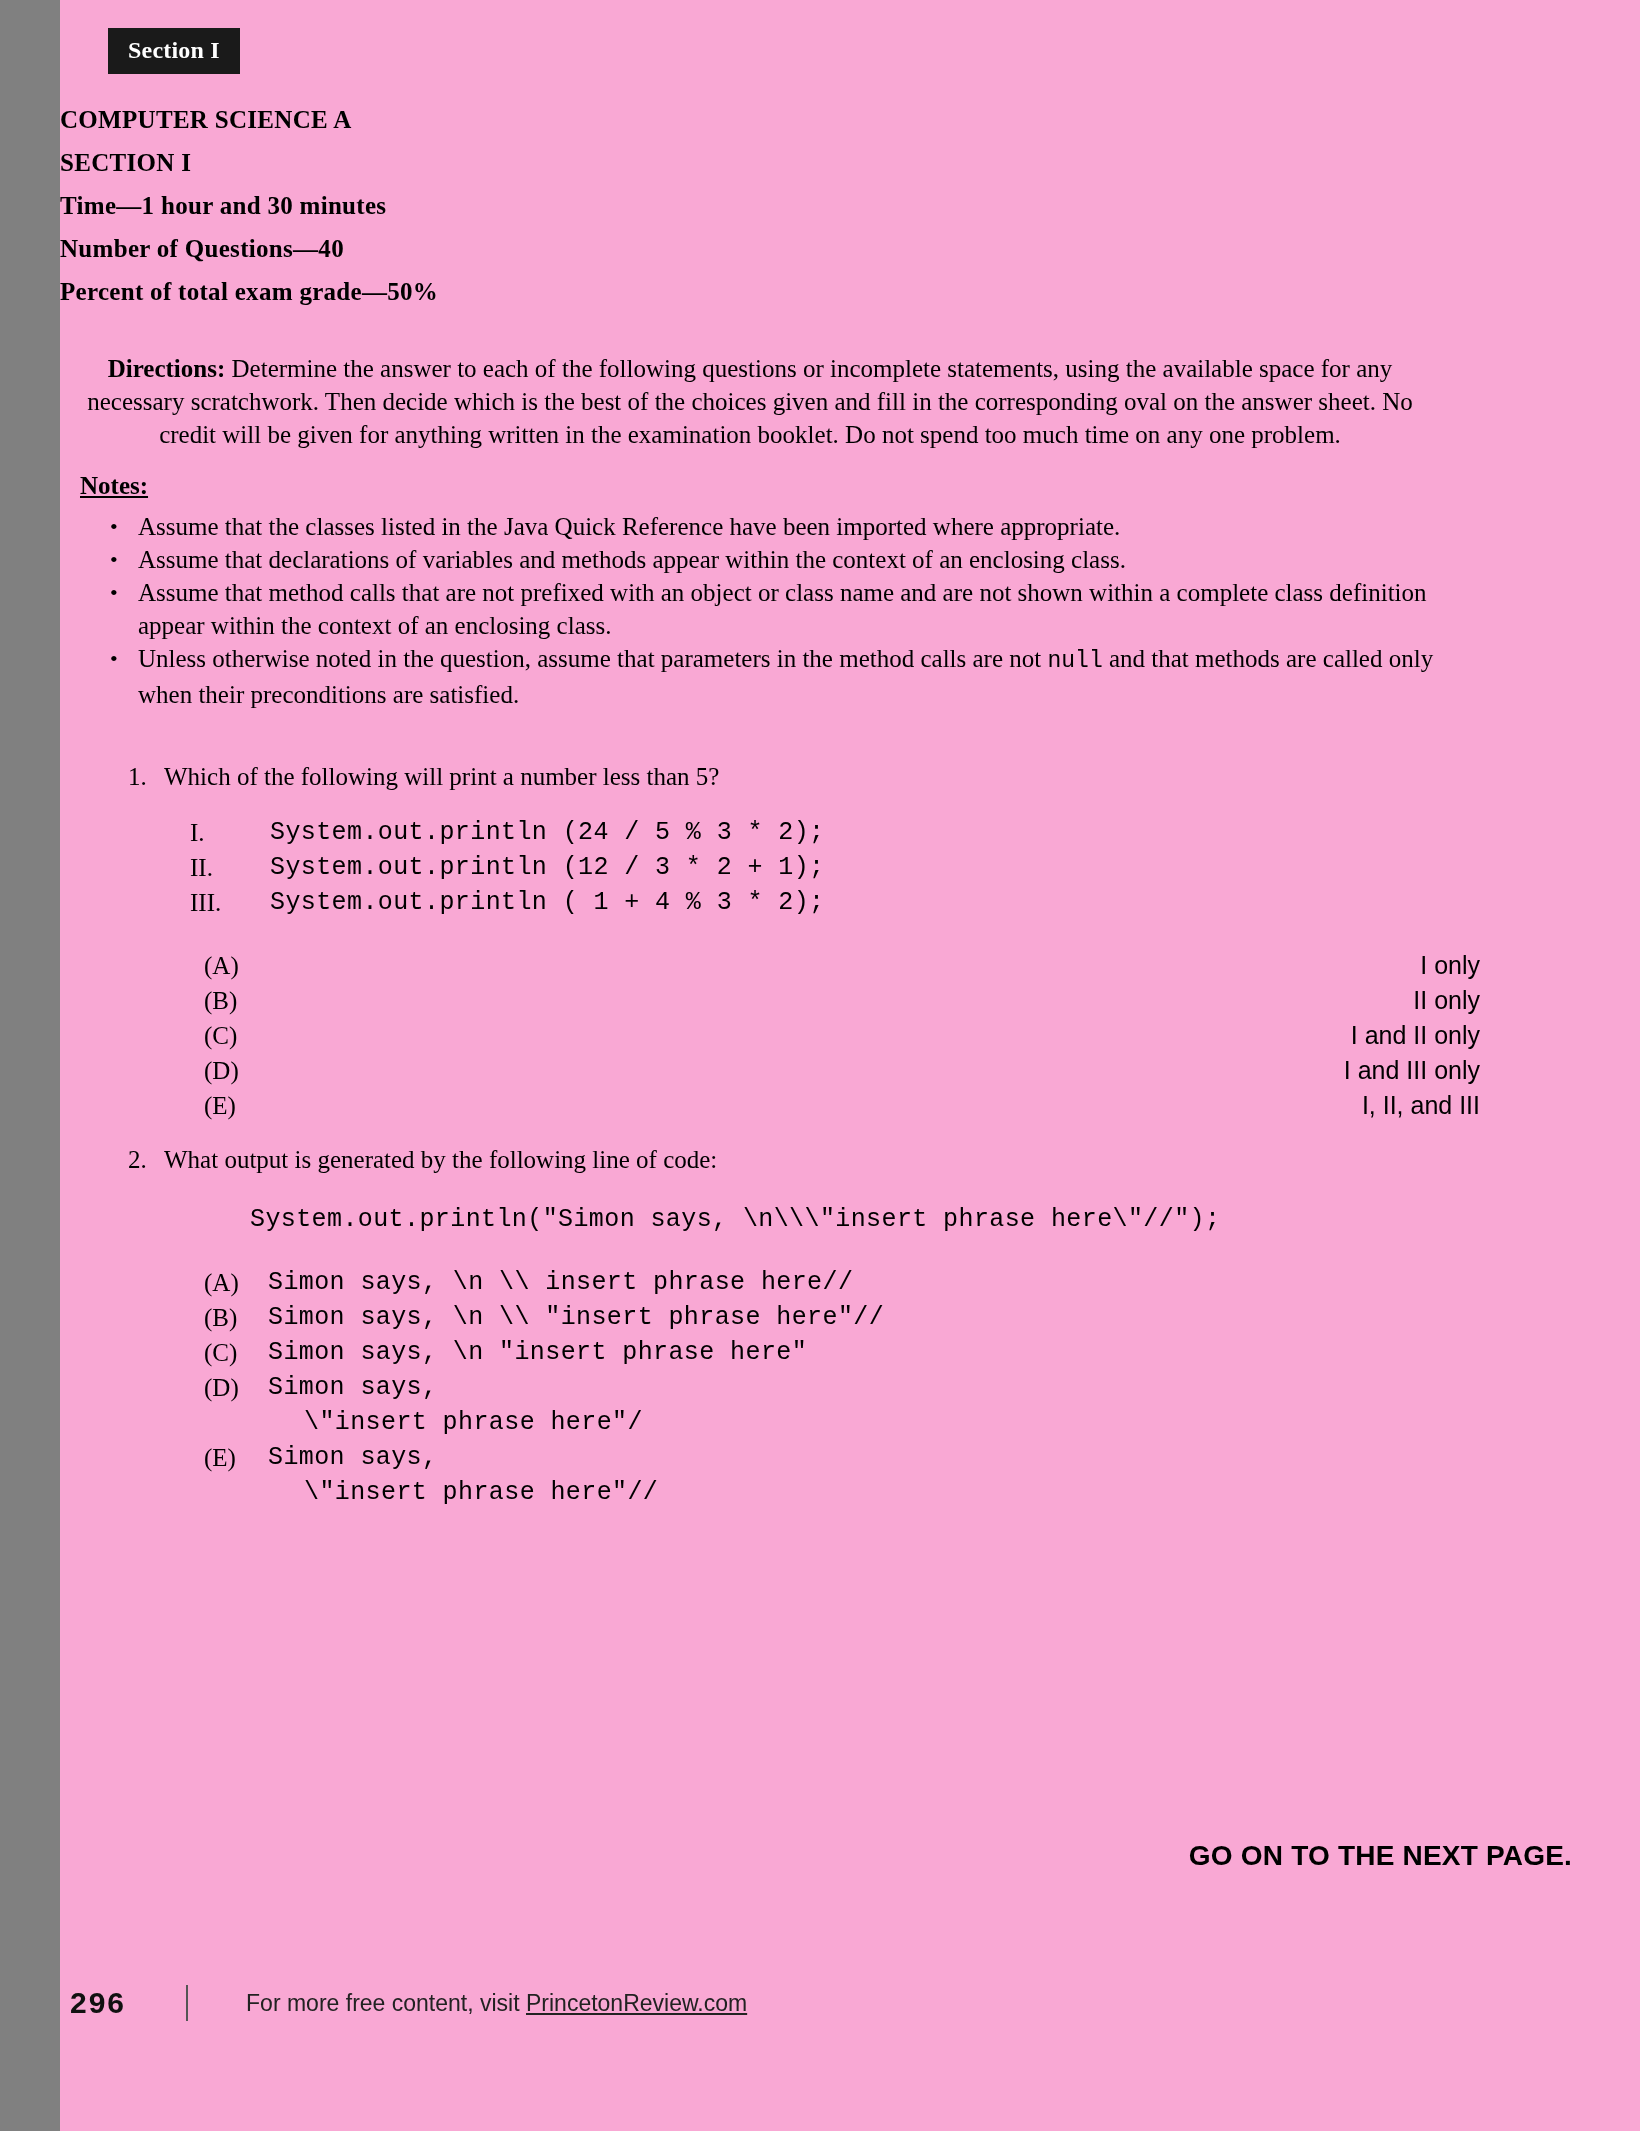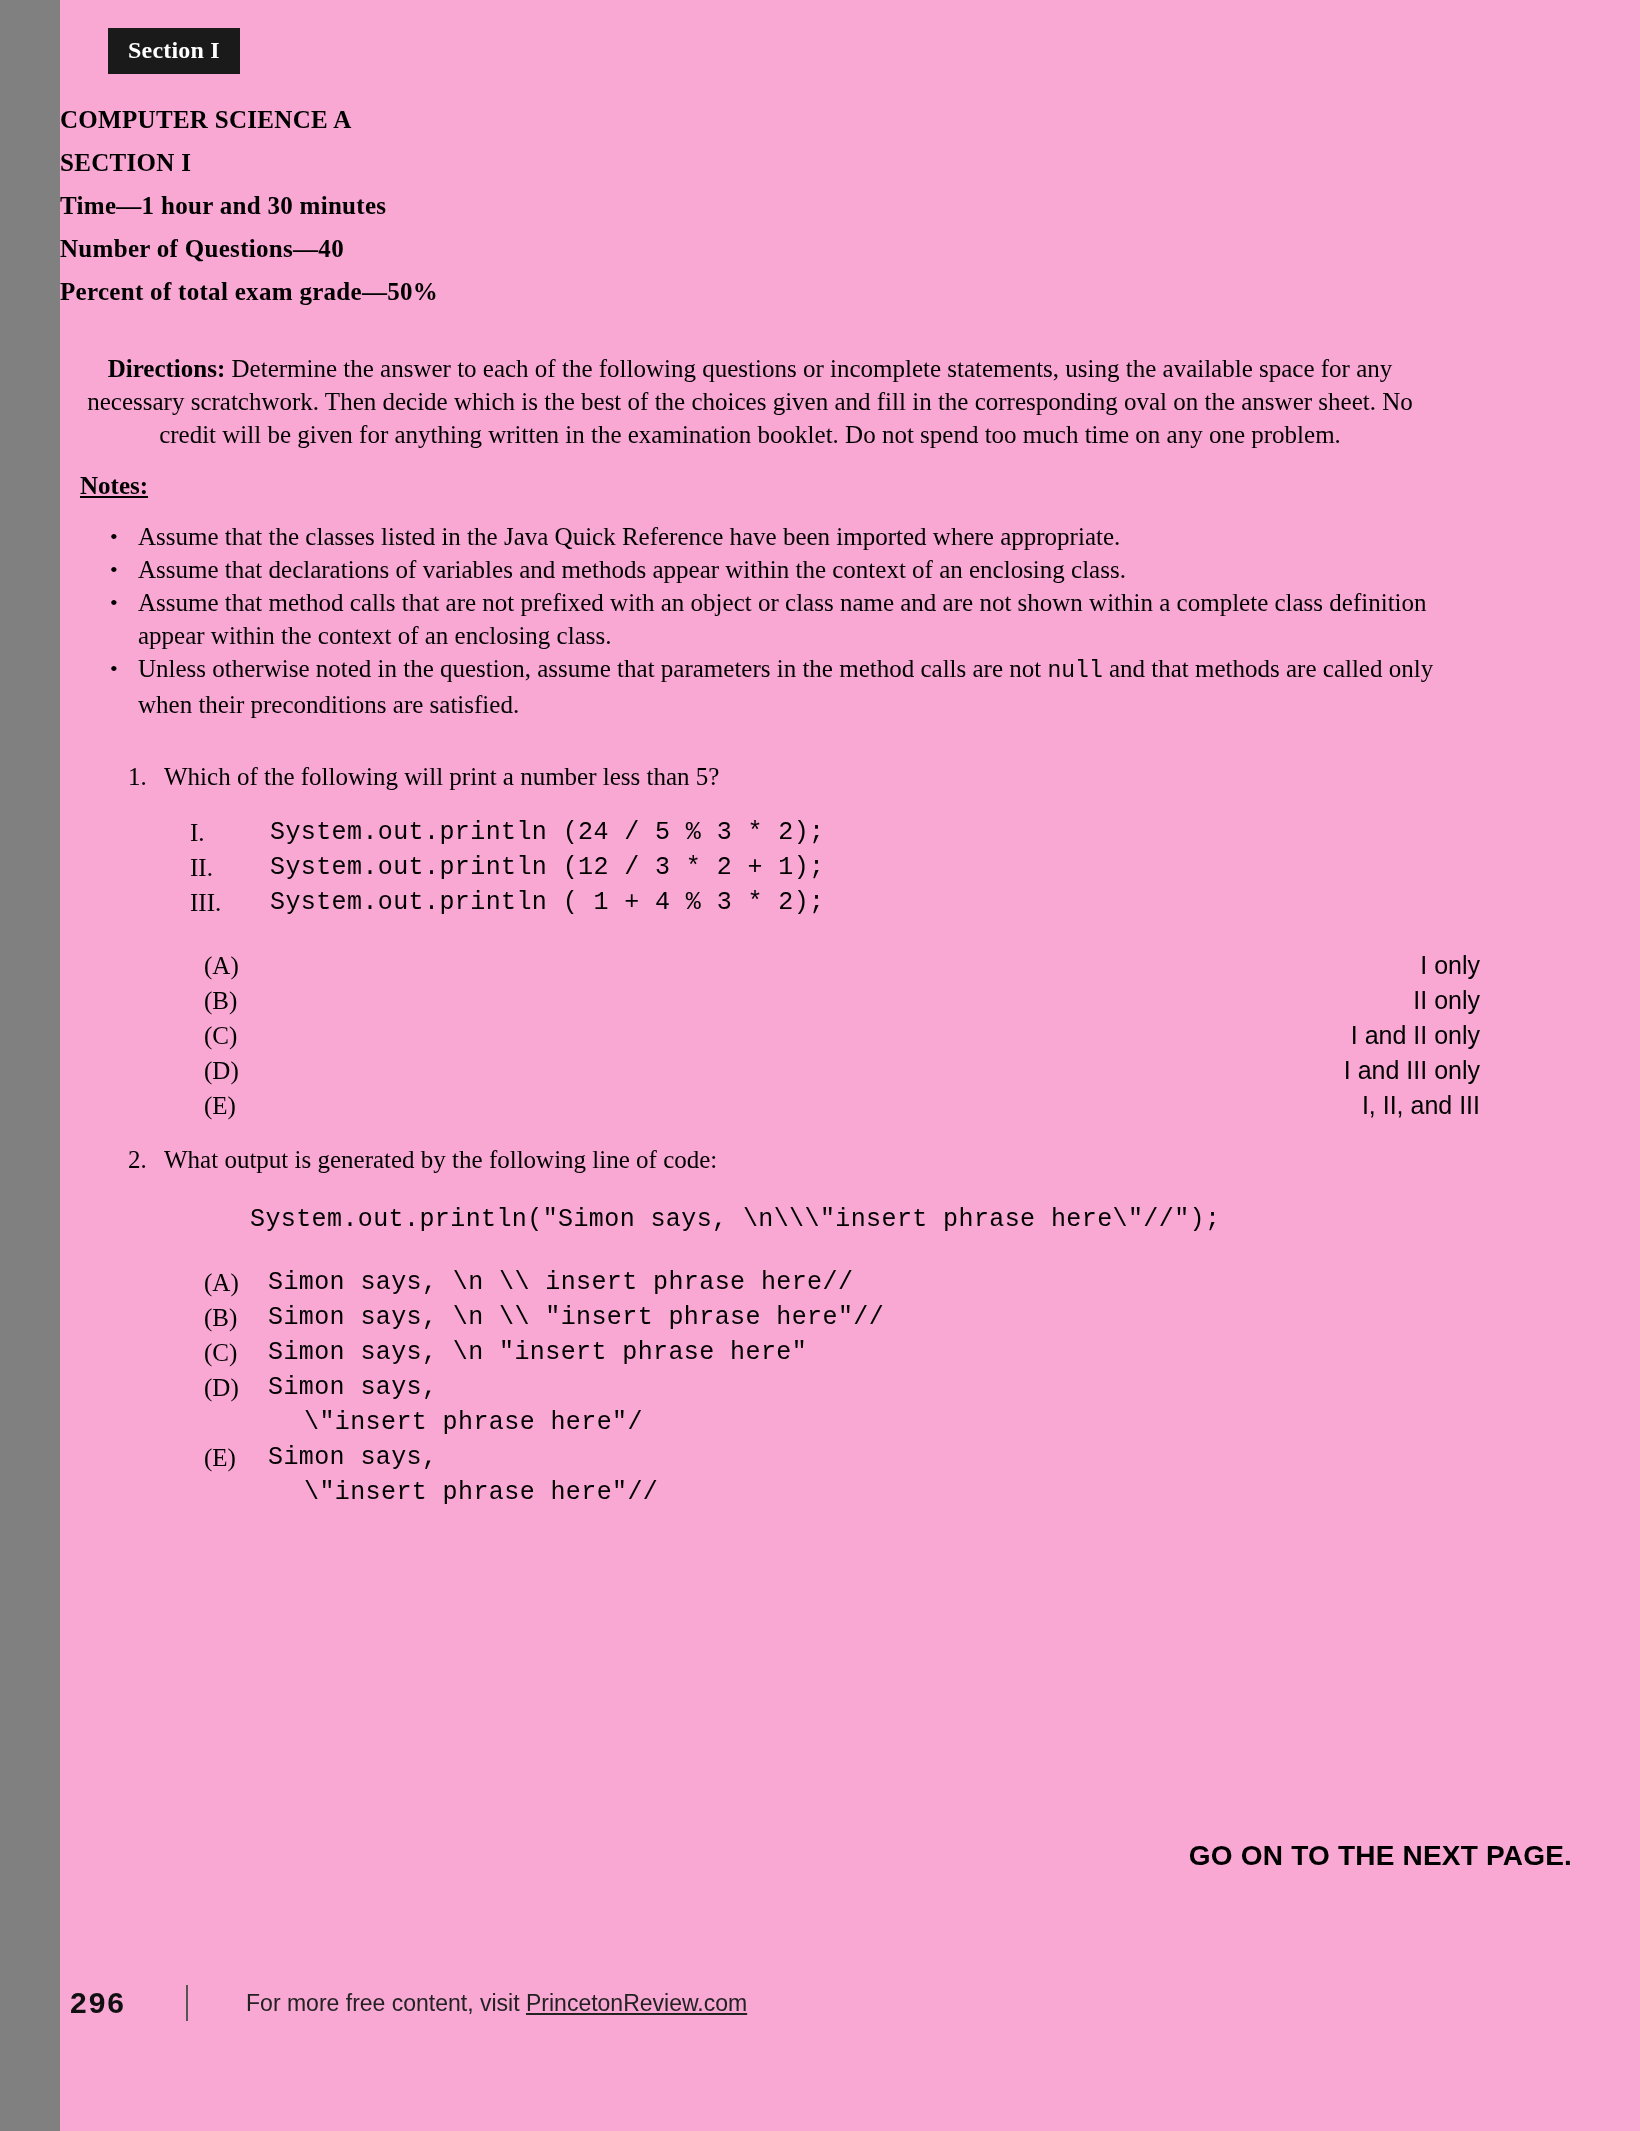--- a/index.html
+++ b/index.html
@@ -84,21 +84,21 @@
     position: absolute;
     left: 20px;
     top: 470px;
     width: 1360px;
   }
   #notes-title {
     font-size: 25px;
     font-weight: bold;
     text-decoration: underline;
     line-height: 32px;
-    margin-bottom: 18px;
+    margin-bottom: 8px;
   }
   ul.notes {
     list-style: none;
     margin: 0;
     padding: 0;
   }
   ul.notes li {
     position: relative;
     padding-left: 58px;
     font-size: 25px;

